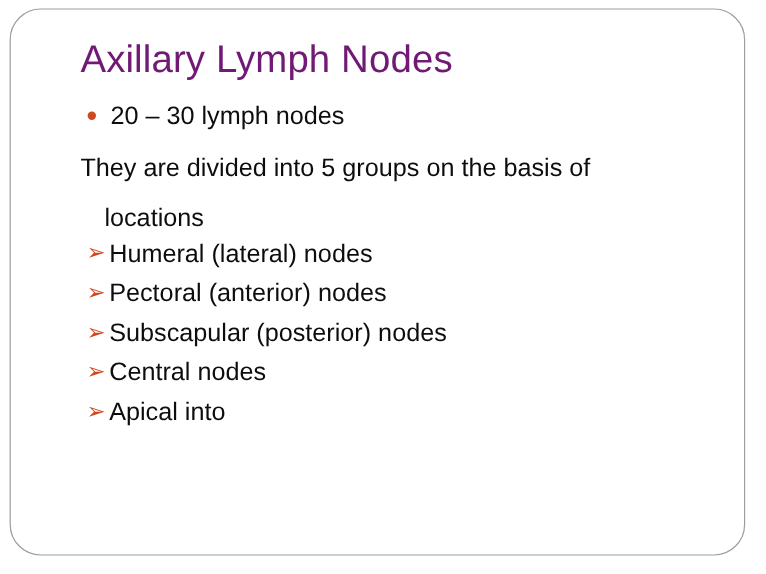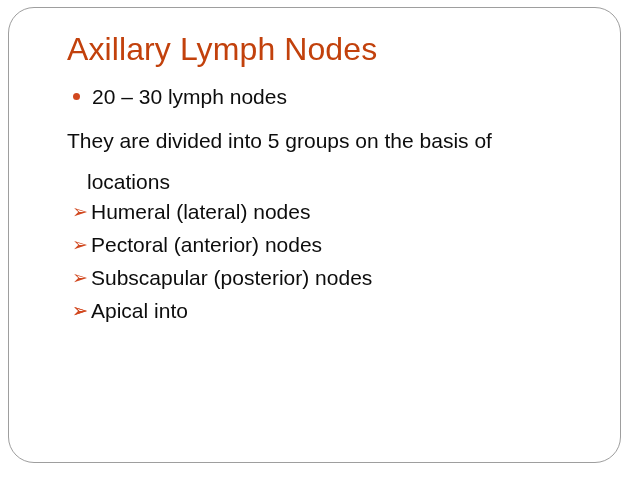--- a/index.html
+++ b/index.html
@@ -45,21 +45,21 @@
     height: 478px;
   }
 
   
   .slide-title {
     position: absolute;
     left: 67px;
     top: 29px;
     font-size: 32px;
     line-height: 40px;
-    color: #c2410c;
+    color: #701a75;
     font-weight: normal;
     letter-spacing: 0.1px;
     white-space: nowrap;
   }
 
   
   .body-block {
     position: absolute;
     left: 67px;
     top: 82px;
@@ -154,20 +154,21 @@
         <span class="lbl">Pectoral (anterior) nodes</span>
       </div>
 
       <div class="body-line arrow-line">
         <span class="arrow-marker">➢</span>
         <span class="lbl">Subscapular (posterior) nodes</span>
       </div>
 
       <div class="body-line arrow-line">
         <span class="arrow-marker">➢</span>
+        <span class="lbl">Central nodes</span>
       </div>
 
       <div class="body-line arrow-line">
         <span class="arrow-marker">➢</span>
         <span class="lbl">Apical into</span>
       </div>
 
     </div>
   </div>
 </div>

